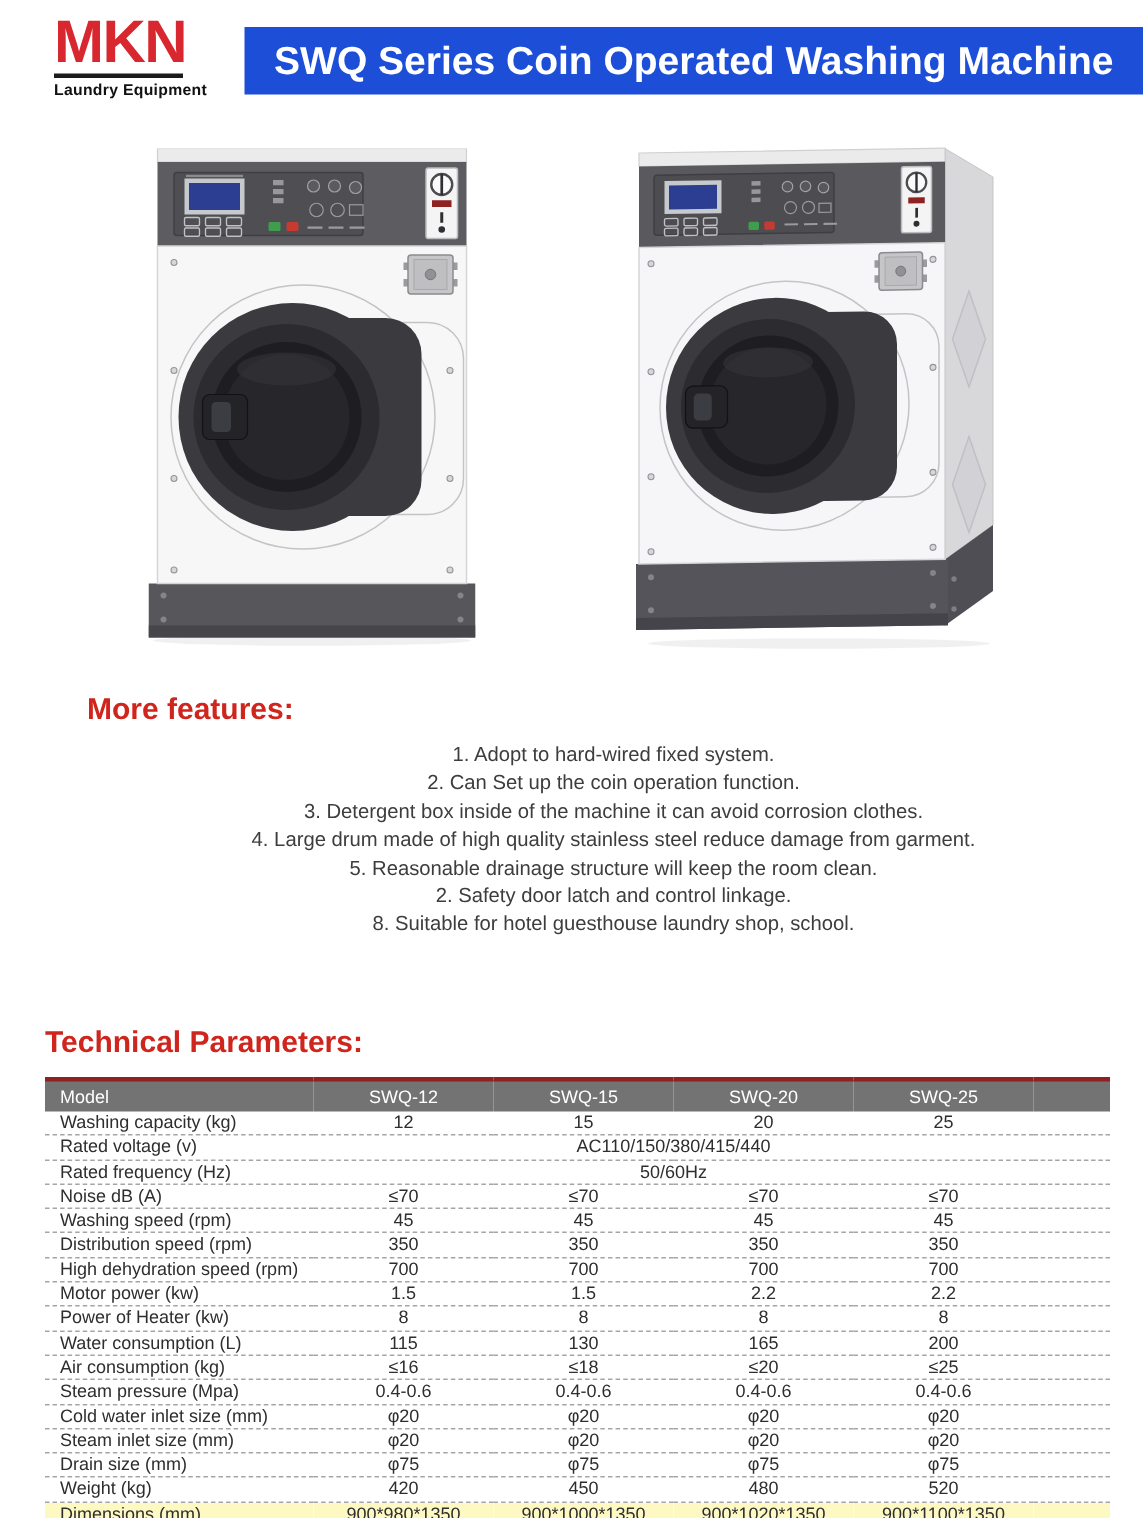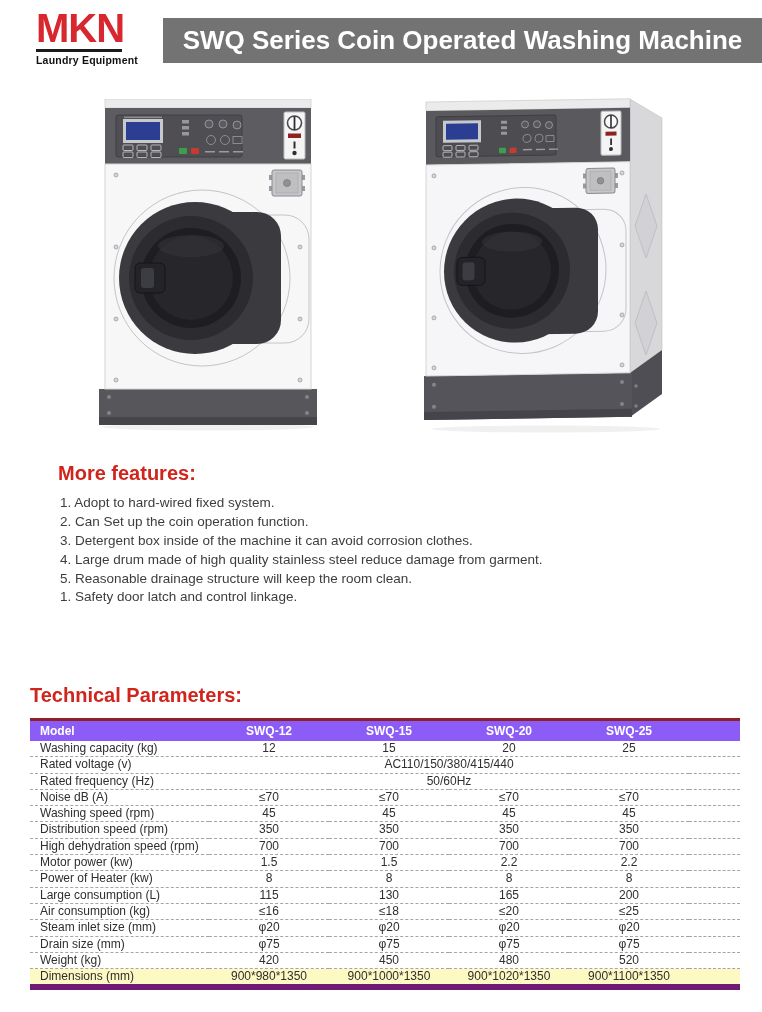--- a/index.html
+++ b/index.html
@@ -7,39 +7,39 @@
     position:relative; width:762px; height:1012px; background:#ffffff;
     font-family:"Liberation Sans", sans-serif; overflow:hidden;padding-left:27px;
   }
   
   .logo { position:absolute; left:36px; top:8px; width:86px; }
   .logo-text { color:#d8272e; font-size:40px; line-height:40px; font-weight:bold; letter-spacing:-1px; }
   .logo-rule { height:3px; background:#1b1b1b; margin-top:1px; }
   .logo-sub { font-size:10.5px; font-weight:bold; color:#111; margin-top:2px; white-space:nowrap; letter-spacing:0.2px; }
   .banner {
     position:absolute; left:163px; top:18px; width:599px; height:45px;
-    background:#737373; color:#ffffff; display:flex; align-items:center; justify-content:center;
+    background:#1d4ed8; color:#ffffff; display:flex; align-items:center; justify-content:center;
     font-size:26px; font-weight:bold; white-space:nowrap;
   }
   
   .m1 { position:absolute; left:99px; top:99px; }
   .m2 { position:absolute; left:424px; top:98px; }
   
   .features { position:absolute; left:30px; top:462px; width:700px;margin-left:28px; }
   .features h2, .specs h2 { margin:0; color:#d0251d; font-size:20px; font-weight:bold; }
   .features ul { list-style:none; margin:11px 0 0 2px; padding:0; }
-  .features li { font-size:13.5px; color:#3d3d3d; line-height:13.5px; margin:0 0 5.4px 0; }
+  .features li { font-size:13.5px; color:#3d3d3d; line-height:13.5px; margin:0 0 5.4px 0;text-align:center; }
   
   .specs { position:absolute; left:30px; top:684px; width:710px; }
   table.specs-table {
     margin-top:11px; width:710px; border-collapse:collapse; table-layout:fixed;
     border-top:3px solid #8f2024;
   }
   table.specs-table thead th {
-    background:#8b5cf6; color:#ffffff; font-weight:bold; font-size:12px;
+    background:#737373; color:#ffffff; font-weight:normal; font-size:12px;
     height:20px; padding:0; text-align:center;
   }
   table.specs-table th.label-cell, table.specs-table td.label-cell { text-align:left; padding-left:10px; }
   table.specs-table td {
     font-size:12px; color:#2e2e2e; height:15.3px; line-height:15.3px; padding:0;
     text-align:center; border-bottom:1px dashed #a5a5a5; white-space:nowrap; overflow:hidden;
   }
   table.specs-table tr.last-row td { background:#fef9c3; border-bottom:6px solid #701a75; }
 </style>
 </head>
@@ -260,21 +260,22 @@
   </section>
 
   <section class="features">
     <h2>More features:</h2>
     <ul>
       <li>1. Adopt to hard-wired fixed system.</li>
       <li>2. Can Set up the coin operation function.</li>
       <li>3. Detergent box inside of the machine it can avoid corrosion clothes.</li>
       <li>4. Large drum made of high quality stainless steel reduce damage from garment.</li>
       <li>5. Reasonable drainage structure will keep the room clean.</li>
-      <li>1. Safety door latch and control linkage.</li>
+      <li>2. Safety door latch and control linkage.</li>
+      <li>8. Suitable for hotel guesthouse laundry shop, school.</li>
     </ul>
   </section>
 
   <section class="specs">
     <h2>Technical Parameters:</h2>
     <table class="specs-table">
       <colgroup>
         <col style="width:179px">
           <col style="width:120px">
           <col style="width:120px">
@@ -353,33 +354,49 @@
           </tr>
           <tr>
             <td class="label-cell">Power of Heater (kw)</td>
             <td>8</td>
             <td>8</td>
             <td>8</td>
             <td>8</td>
             <td></td>
           </tr>
           <tr>
-            <td class="label-cell">Large consumption (L)</td>
+            <td class="label-cell">Water consumption (L)</td>
             <td>115</td>
             <td>130</td>
             <td>165</td>
             <td>200</td>
             <td></td>
           </tr>
           <tr>
             <td class="label-cell">Air consumption (kg)</td>
             <td>≤16</td>
             <td>≤18</td>
             <td>≤20</td>
             <td>≤25</td>
+            <td></td>
+          </tr>
+          <tr>
+            <td class="label-cell">Steam pressure (Mpa)</td>
+            <td>0.4-0.6</td>
+            <td>0.4-0.6</td>
+            <td>0.4-0.6</td>
+            <td>0.4-0.6</td>
+            <td></td>
+          </tr>
+          <tr>
+            <td class="label-cell">Cold water inlet size (mm)</td>
+            <td>φ20</td>
+            <td>φ20</td>
+            <td>φ20</td>
+            <td>φ20</td>
             <td></td>
           </tr>
           <tr>
             <td class="label-cell">Steam inlet size (mm)</td>
             <td>φ20</td>
             <td>φ20</td>
             <td>φ20</td>
             <td>φ20</td>
             <td></td>
           </tr>

